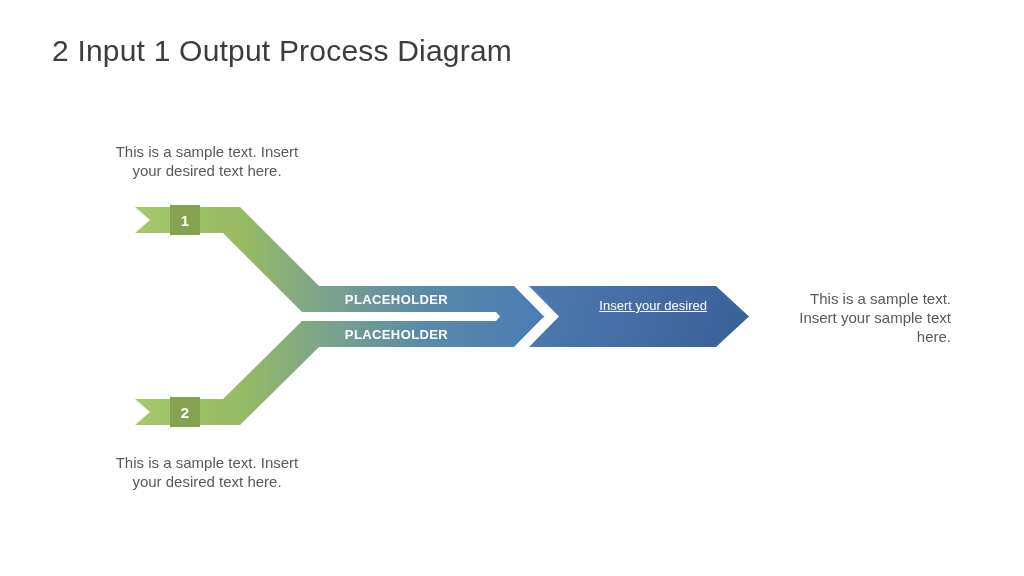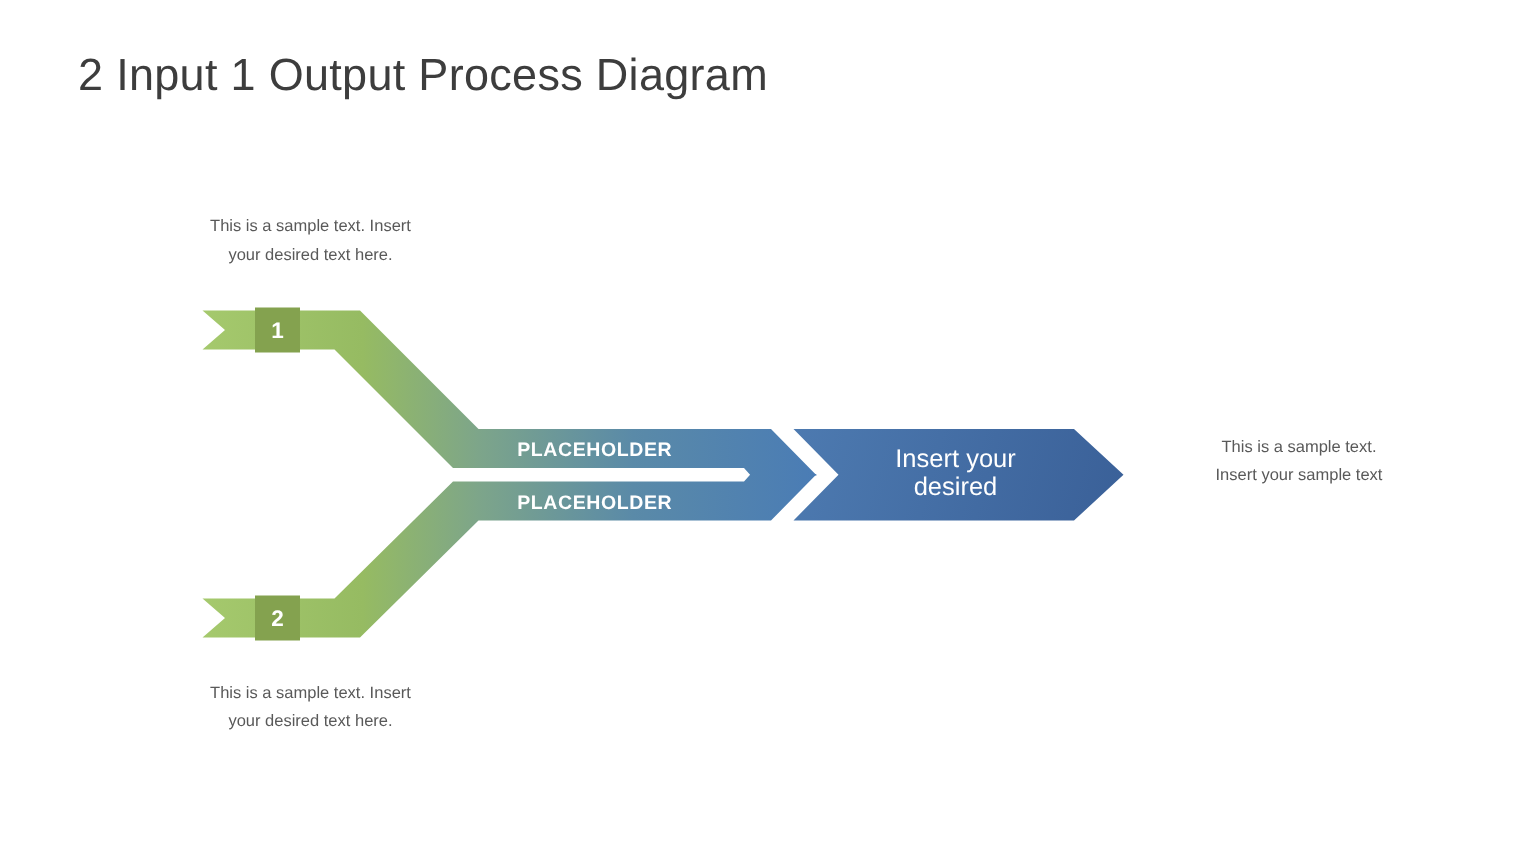--- a/index.html
+++ b/index.html
@@ -17,27 +17,27 @@
     font-size:30px;
     font-weight:400;
     color:#3d3d3d;
     letter-spacing:0.2px;
     white-space:nowrap;
   }
   .diagram-svg{position:absolute;left:0;top:0;}
   .caption{
     position:absolute;
     color:#595959;
-    font-size:11px;
+    font-size:15px;
     line-height:19px;
   }
   .caption.centered{text-align:center;}
   .caption-top{left:108px;top:142px;width:198px;}
   .caption-bottom{left:108px;top:453px;width:198px;}
-  .caption-right{left:781px;top:289px;width:170px;text-align:center;}
+  .caption-right{left:781px;top:289px;width:170px;text-align:right;}
   .badge{
     position:absolute;
     width:30px;height:30px;
     background:#84a24f;
     color:#ffffff;
     font-size:15px;font-weight:700;
     display:flex;align-items:center;justify-content:center;
   }
   .badge-1{left:170px;top:205px;}
   .badge-2{left:170px;top:397px;}
@@ -48,24 +48,25 @@
     color:#ffffff;
     font-size:13px;font-weight:700;
     letter-spacing:0.4px;
     white-space:nowrap;
   }
   .bar-label-top{top:286px;}
   .bar-label-bottom{top:321px;}
   .output-label{
     position:absolute;
     left:567px;top:296px;width:140px;
-    text-align:center;
+    text-align:right;
     color:#ffffff;
-    font-size:17px;
+    font-size:13px;
     line-height:19px;
+    text-decoration:underline;
   }
 </style>
 </head>
 <body>
 
 <div class="slide">
 
   <h1 class="slide-title">2 Input 1 Output Process Diagram</h1>
 
   <svg class="diagram-svg" width="1024" height="576" viewBox="0 0 1024 576">
@@ -110,15 +111,16 @@
   </div>
 
   <div class="caption centered caption-bottom">
     <div>This is a sample text. Insert</div>
     <div>your desired text here.</div>
   </div>
 
   <div class="caption caption-right">
     <div>This is a sample text.</div>
     <div>Insert your sample text</div>
+    <div>here.</div>
   </div>
 
 </div>
 
 </body></html>

